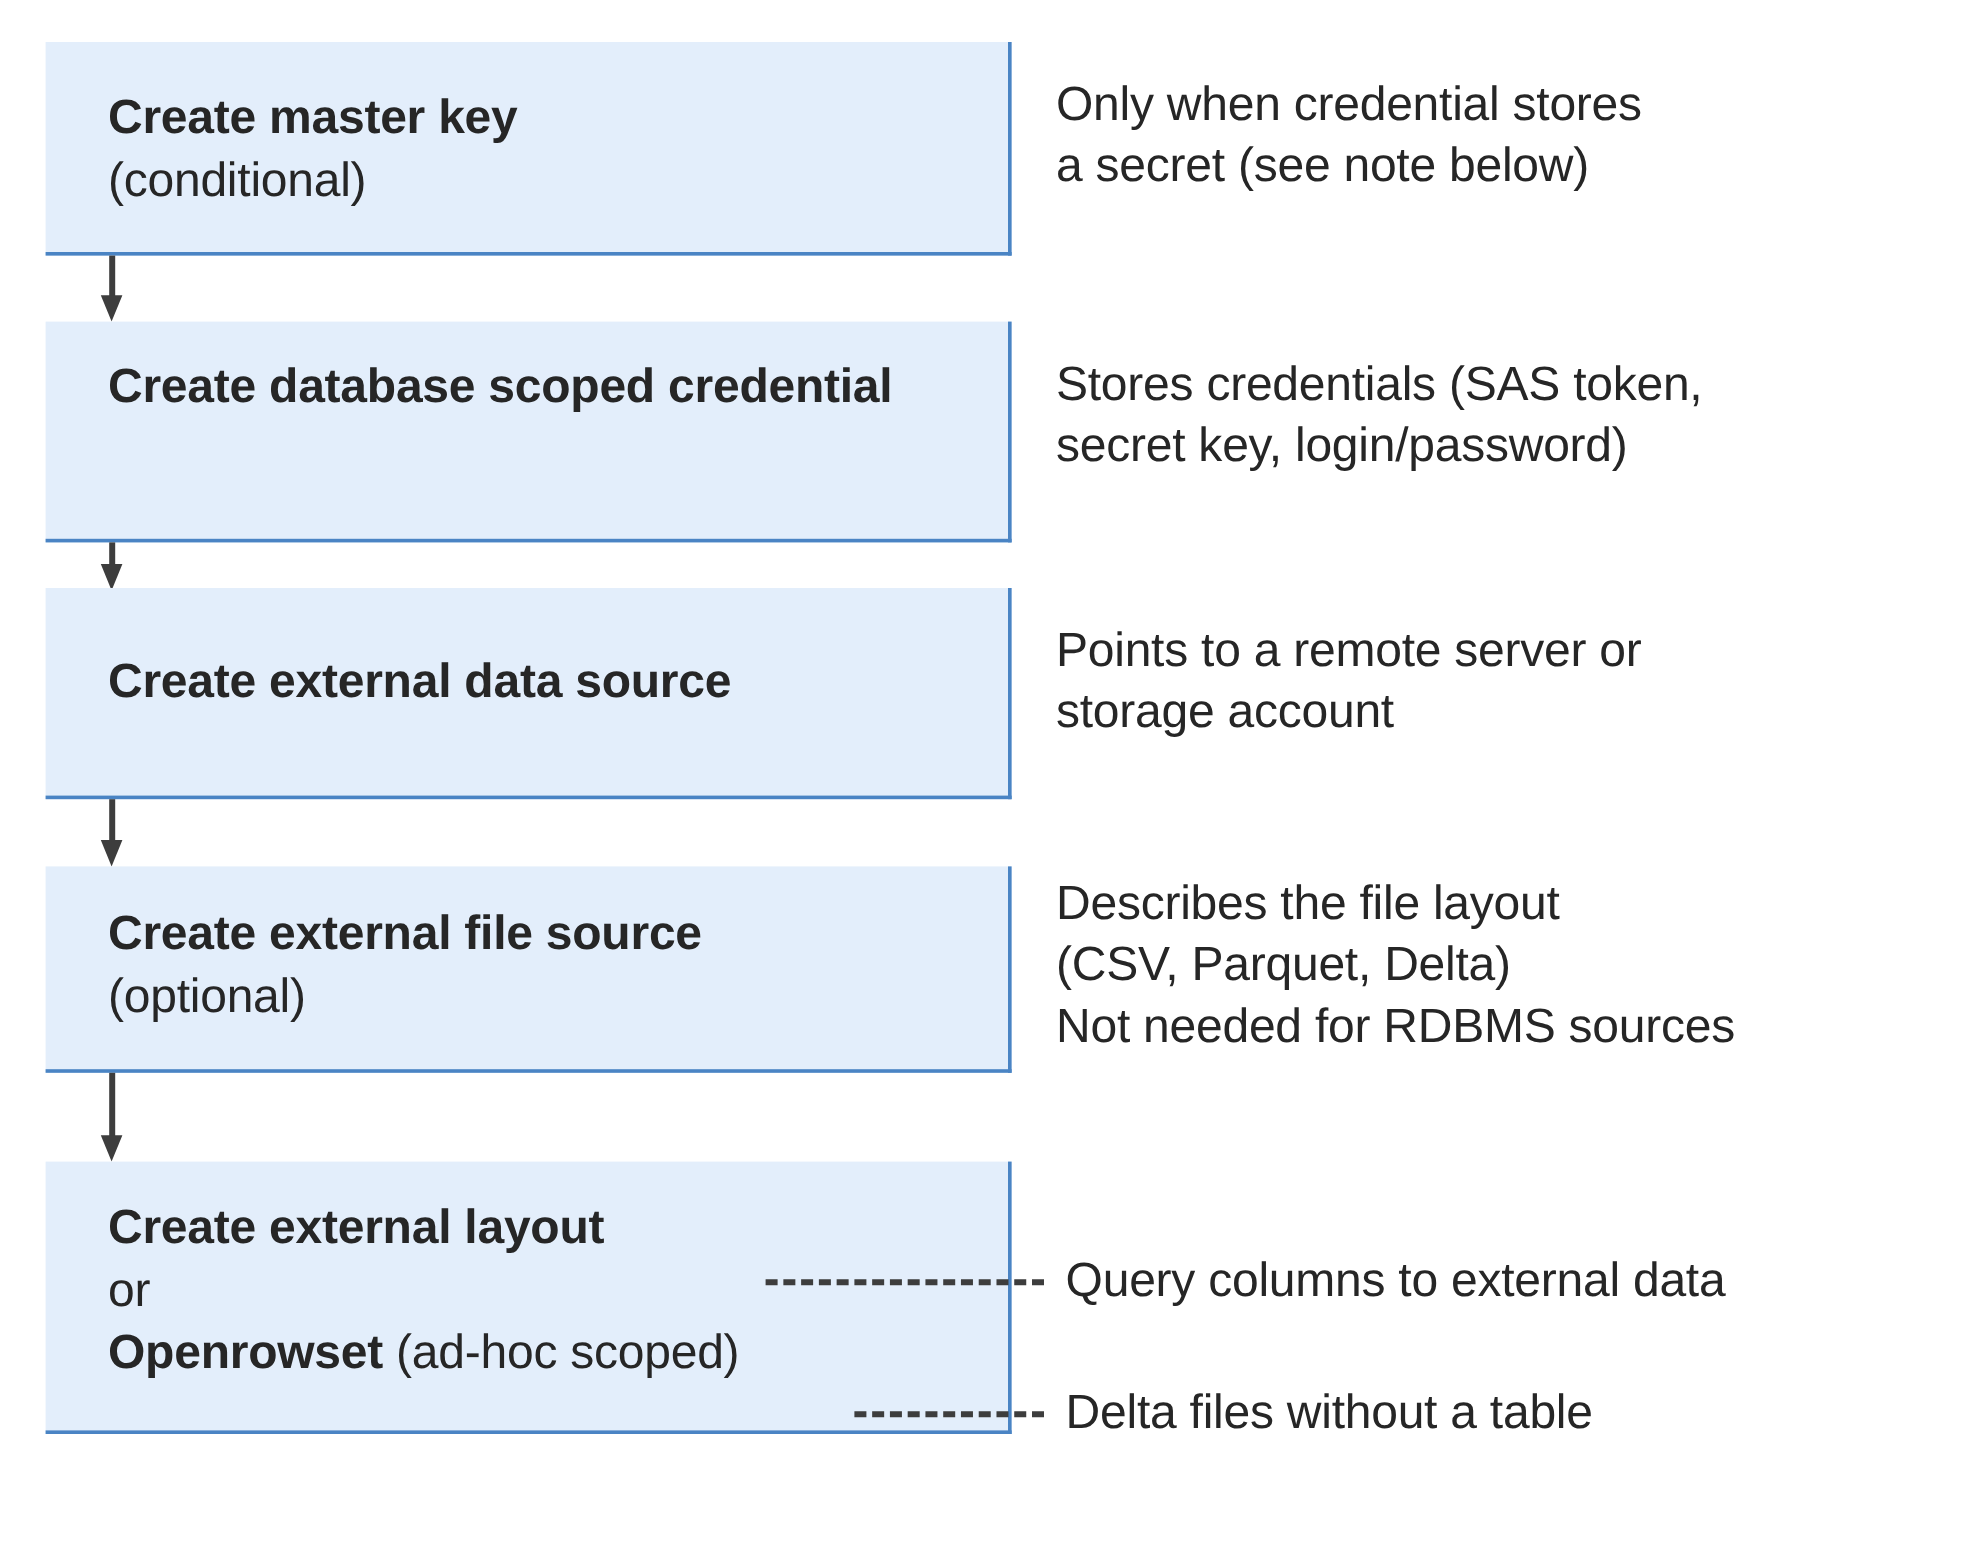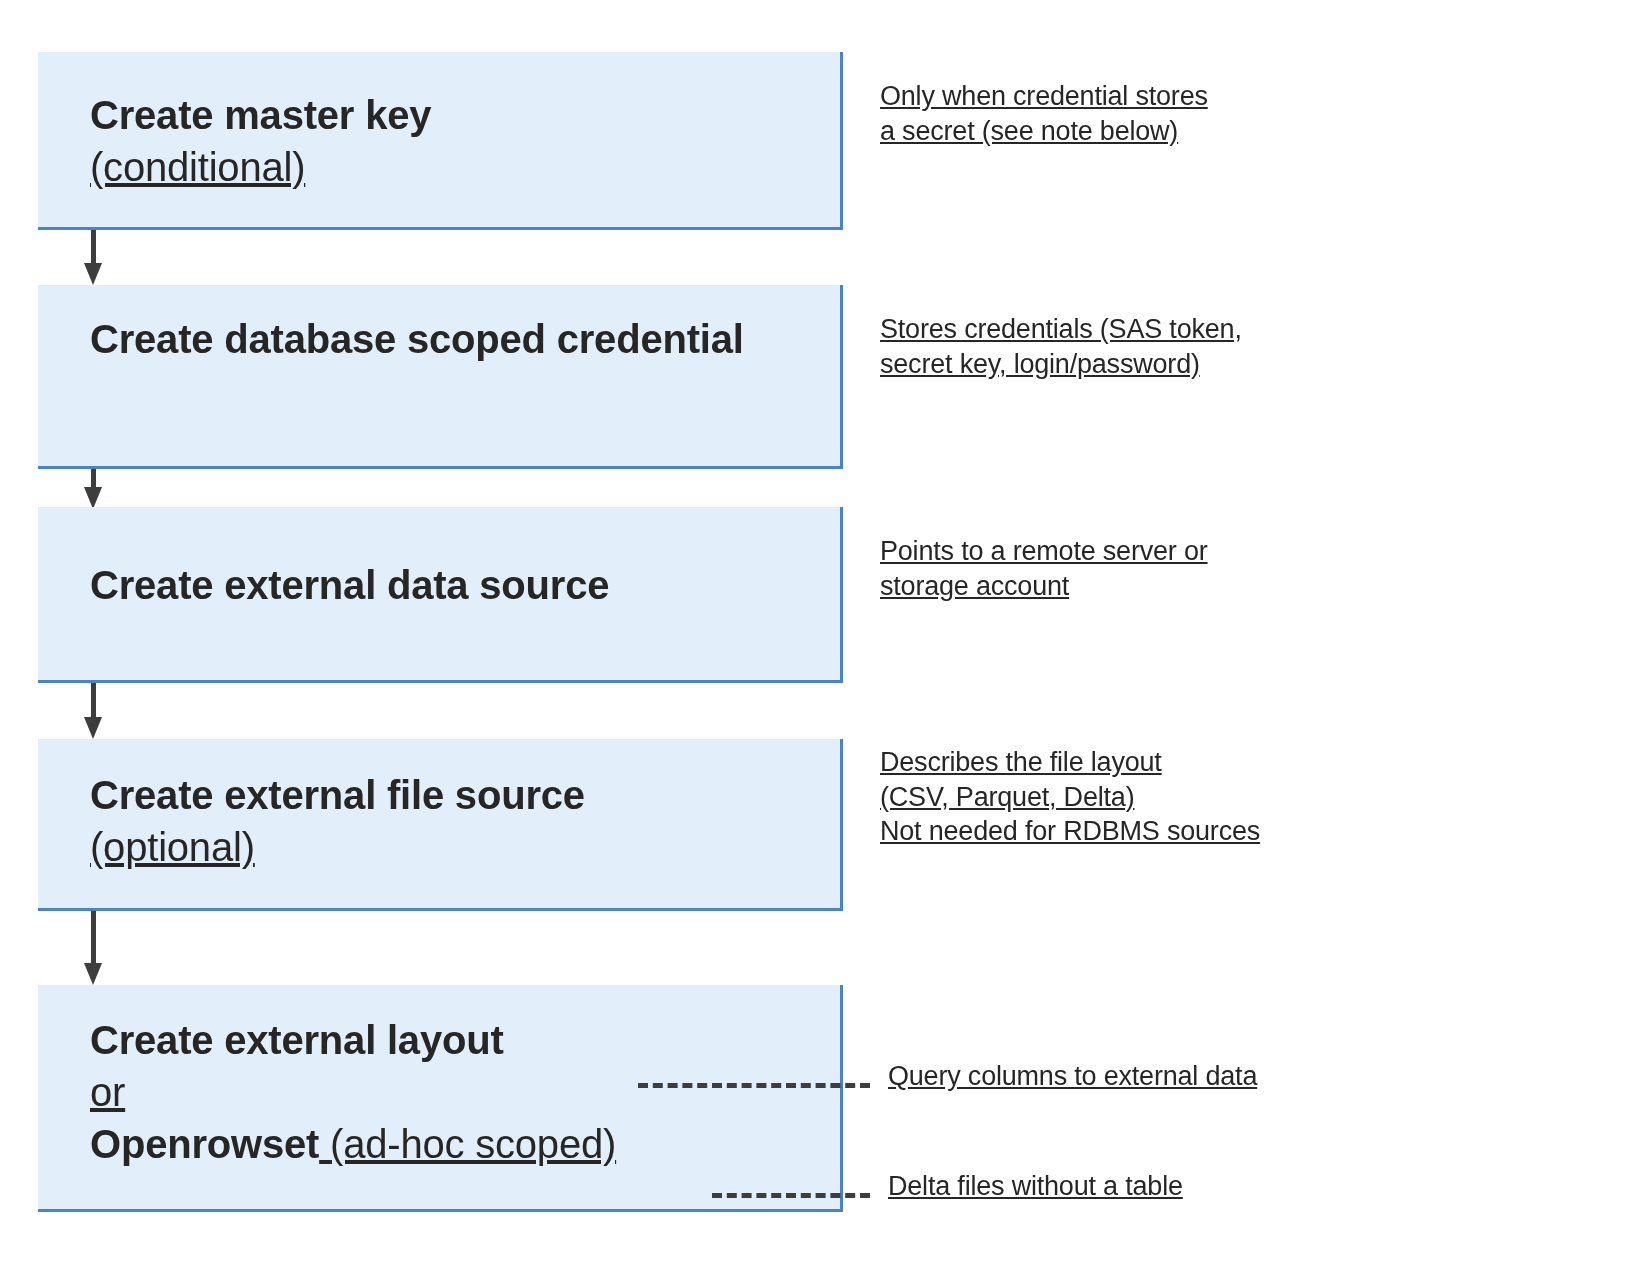--- a/index.html
+++ b/index.html
@@ -11,21 +11,20 @@
     width: 1638px;
     height: 1284px;
     font-family: "Liberation Sans", sans-serif;
     color: #2b2b2b;
     overflow: hidden;
   }
   #stage {
     position: relative;
     width: 1638px;
     height: 992px;
-    margin-top: 17px;
   }
 
   
   .flow-box {
     position: absolute;
     left: 38px;
     width: 805px;
     background: #e3eefb;
     border-right: 3px solid #4a84c4;
     border-bottom: 3px solid #4a84c4;
@@ -38,21 +37,20 @@
     font-size: 40px;
     line-height: 1.30;
     color: #262626;
     letter-spacing: -0.2px;
   }
   .box-text .strong {
     font-weight: bold;
   }
   .box-text .plain {
     font-weight: normal;
-    text-decoration: underline;
   }
 
   
   #box-1 { top: 35px;   height: 178px; }
   #box-2 { top: 268px;  height: 184px; }
   #box-3 { top: 490px;  height: 176px; }
   #box-4 { top: 722px;  height: 172px; }
   #box-5 { top: 968px;  height: 227px; }
 
   #box-1 .box-text { top: 37px; }
@@ -104,27 +102,26 @@
     position: absolute;
     height: 0;
     border-top: 5px dashed #3d3d3d;
   }
   #dash-1 { left: 638px; top: 1066px; width: 232px; }
   #dash-2 { left: 712px; top: 1176px; width: 158px; }
 
   
   .note {
     position: absolute;
-    font-size: 27px;
+    font-size: 40px;
     line-height: 1.28;
     color: #262626;
     font-weight: normal;
     letter-spacing: -0.2px;
     white-space: pre-line;
-    text-decoration: underline;
   }
   #note-1 { left: 880px; top: 62px;   width: 720px; }
   #note-2 { left: 880px; top: 295px;  width: 720px; }
   #note-3 { left: 880px; top: 517px;  width: 700px; }
   #note-4 { left: 880px; top: 728px;  width: 740px; }
   #note-5a { left: 888px; top: 1042px; width: 730px; }
   #note-5b { left: 888px; top: 1152px; width: 730px; }
 </style>
 </head>
 <body>

